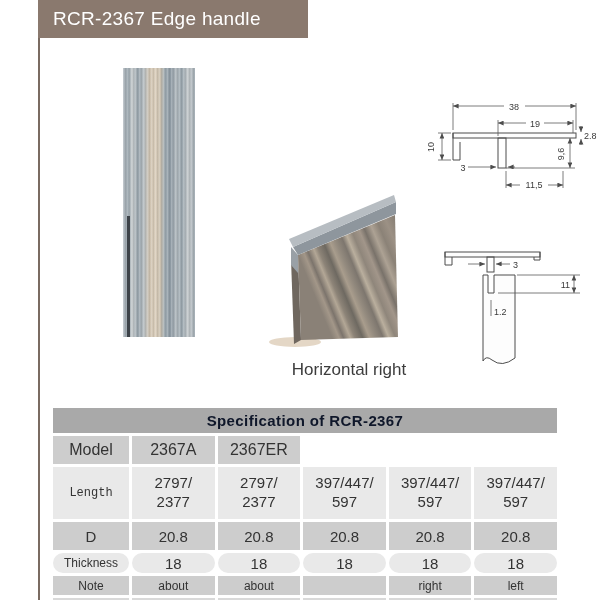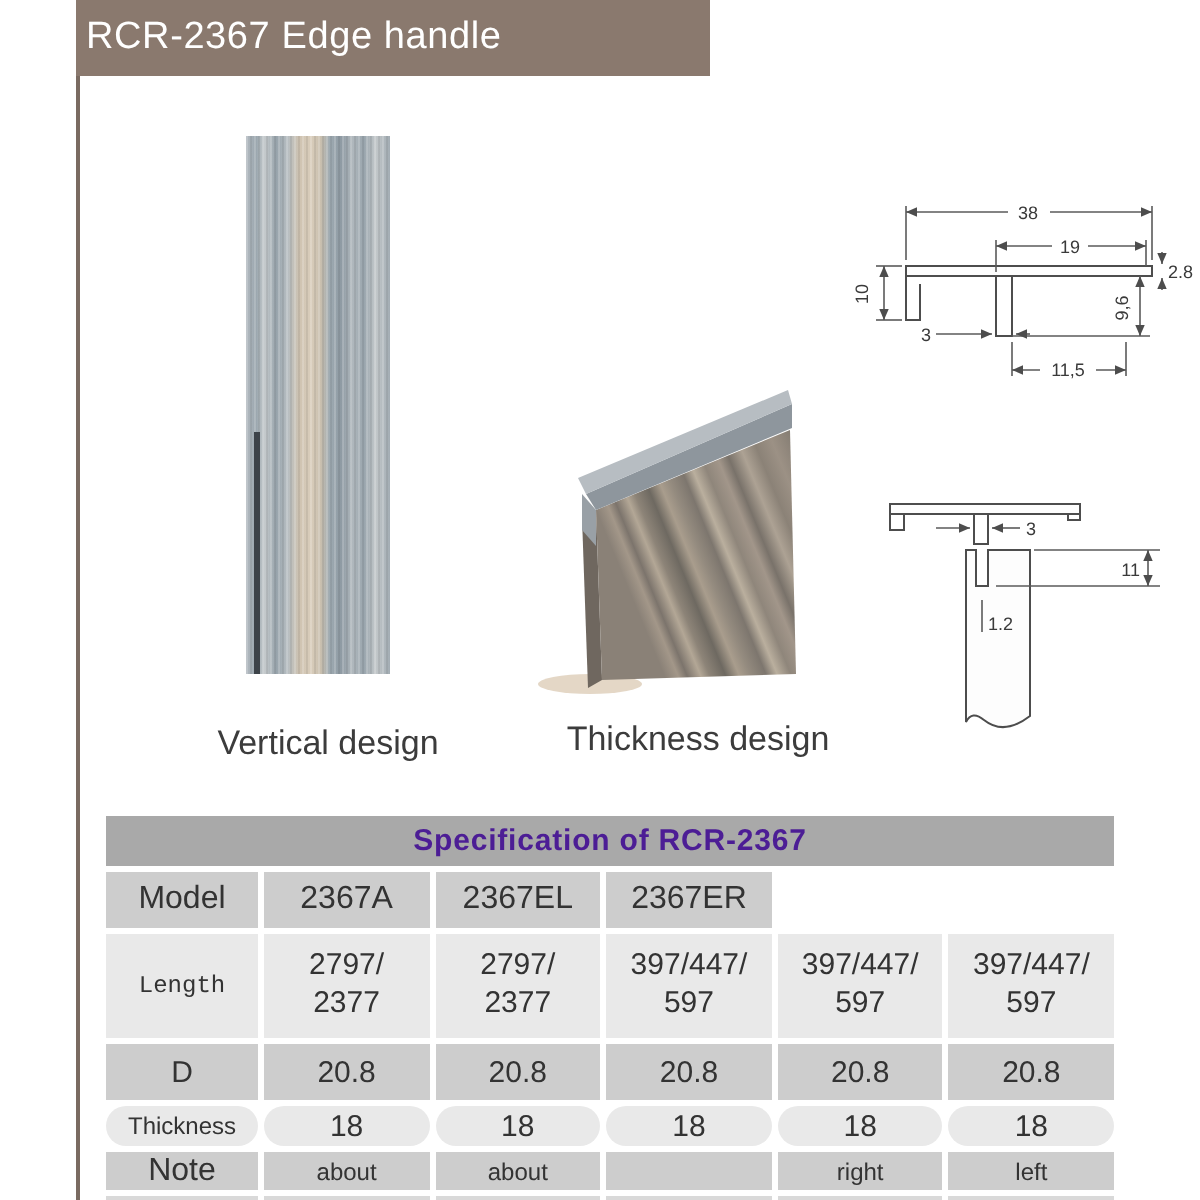--- a/index.html
+++ b/index.html
@@ -1,23 +1,23 @@
 <!DOCTYPE html>
 <html style="--titlebar-bg: #8a796e; --titlebar-text: #ffffff; --border-line: #7a6b61; --table-header-bg: #a9a9a9; --table-row-dark-bg: #cdcdcd; --table-row-light-bg: #e9e9e9; --text-dark: #333333;"><head>
 <meta charset="utf-8">
 <style>
   html,body { margin:0; padding:0; background:#ffffff; }
   body { width:600px; height:600px; font-family:"Liberation Sans",sans-serif; }
   .page { position:relative; width:600px; height:600px; background:#fff; overflow:hidden; }
 
   
   .titlebar {
-    position:absolute; left:38px; top:0; width:317px; height:38px;
+    position:absolute; left:38px; top:0; width:270px; height:38px;
     background:var(--titlebar-bg,#8a796e); color:var(--titlebar-text,#fff);
-    display:flex; align-items:center; padding-left:5px; box-sizing:border-box;
+    display:flex; align-items:center; padding-left:15px; box-sizing:border-box;
     font-size:19px; letter-spacing:.3px;
   }
   .left-line { position:absolute; left:38px; top:38px; width:2px; height:562px;
     background:var(--border-line,#7a6b61); }
 
   
   .v-panel { position:absolute; left:123px; top:68px; width:72px; height:269px;
     background:linear-gradient(90deg,#b3bac0 0%,#9aa6ae 7%,#c6cbcd 13%,#97a3ab 21%,
       #b7bec2 29%,#cfc3b1 37%,#d9cdbb 45%,#c9bfae 52%,#9fabb2 58%,#8e9aa3 66%,
       #b0b8bd 74%,#99a5ad 82%,#c3c8ca 90%,#a3adb4 100%); }
@@ -35,52 +35,51 @@
   .drawing2 { position:absolute; left:430px; top:240px; }
 
   svg text { font-family:"Liberation Sans",sans-serif; font-size:9px; fill:#3a3a3a; }
   .geo  { stroke:#4d4d4d; fill:none; stroke-width:1; }
   .geof { stroke:#4d4d4d; fill:#fdfdfd; stroke-width:1; }
   .dim  { stroke:#5a5a5a; stroke-width:.8; fill:none; }
   .lblbg { fill:#ffffff; }
 
   
   .spec { position:absolute; left:53px; top:408px; width:504px; }
-  .spec-header { height:25px; background:var(--table-header-bg,#a9a9a9); color:#4c1d95;
+  .spec-header { height:25px; background:var(--table-header-bg,#a9a9a9); color:#0f172a;
     font-size:15px; font-weight:bold; display:flex; align-items:center;
     justify-content:center; letter-spacing:.4px; }
   .trow { display:grid; grid-template-columns:76px repeat(5,1fr); gap:3px; margin-top:3px; }
   .cell { display:flex; align-items:center; justify-content:center;
     color:var(--text-dark,#333); }
   .r-dark  .cell { background:var(--table-row-dark-bg,#cdcdcd); }
   .r-light .cell { background:var(--table-row-light-bg,#e9e9e9); }
   .row-model .cell { height:28px; font-size:16px; }
   .row-length .cell { height:52px; font-size:15px; line-height:1.25; text-align:center; white-space:pre-line; }
   .row-length .lab { font-size:12px;font-family:Liberation Mono, monospace; }
   .row-d .cell { height:28px; font-size:15px; }
   .row-thickness .cell { height:20px; font-size:15px;border-radius:10px; }
   .row-thickness .lab { font-size:12px; }
   .row-note .cell { height:19px; font-size:12px; }
-  .row-note .lab { font-size:16px; }
+  .row-note .lab { font-size:12px; }
   .row-partial .cell { height:6px; background:#d9d9d9; }
 </style>
 </head>
 <body>
 
 <div class="page">
 
   <div class="titlebar">
     <span>RCR-2367 Edge handle</span>
   </div>
   <div class="left-line"></div>
 
   <div class="v-panel">
     <div class="v-handle"></div>
   </div>
-  <div class="fig-label v-label">Vertical design</div>
 
   <svg class="h-figure" width="150" height="165" viewBox="0 0 150 165">
     <defs>
       <linearGradient id="woodA" gradientUnits="userSpaceOnUse" x1="35" y1="70" x2="132" y2="30">
         <stop offset="0" stop-color="#8a8177"></stop>
           <stop offset=".06" stop-color="#a39789"></stop>
         <stop offset=".1" stop-color="#7c746c"></stop>
           <stop offset=".16" stop-color="#b3a796"></stop>
         <stop offset=".2" stop-color="#8d8478"></stop>
           <stop offset=".27" stop-color="#6e6961"></stop>
@@ -97,21 +96,21 @@
         <stop offset="1" stop-color="#857d73"></stop>
       </linearGradient>
     </defs>
     <ellipse cx="32" cy="157" rx="26" ry="5" fill="#dfd0bc" opacity="0.85"></ellipse>
     <polygon points="28,74 35,70 38,155 31,159" fill="#6f675f"></polygon>
     <polygon points="35,70 132,30 135,152 38,155" fill="url(#woodA)"></polygon>
     <polygon points="28,62 35,70 35,88 28,80" fill="#99a0a6"></polygon>
     <polygon points="30,62 133,17 133,29 35,70" fill="#8e969d"></polygon>
     <polygon points="26,54 131,10 133,17 30,62" fill="#b7bdc2"></polygon>
   </svg>
-  <div class="fig-label h-label">Thickness design</div>
+  <div class="fig-label h-label">Horizontal right</div>
 
   <svg class="drawing1" width="175" height="110" viewBox="0 0 175 110">
     <defs>
       <pattern id="h1" width="4" height="4" patternUnits="userSpaceOnUse">
         <path d="M0,4 l4,-4" stroke="#8a8a8a" stroke-width="1"></path>
       </pattern>
       <marker id="aE" markerWidth="8" markerHeight="8" refX="7" refY="3" orient="auto">
         <path d="M0,0 L7,3 L0,6 Z" fill="#4d4d4d"></path>
         </marker>
       <marker id="aS" markerWidth="8" markerHeight="8" refX="1" refY="3" orient="auto">
@@ -191,21 +190,20 @@
     <line class="dim" x1="61" y1="60" x2="61" y2="76"></line>
     <text x="64" y="75" text-anchor="start">1.2</text>
   </svg>
 
   <div class="spec">
     <div class="spec-header">Specification of RCR-2367</div>
 
     <div class="trow r-dark row-model">
       <div class="cell lab">Model</div>
       <div class="cell">2367A</div>
-      <div class="cell">2367EL</div>
       <div class="cell">2367ER</div>
     </div>
 
     <div class="trow r-light row-length">
       <div class="cell lab">Length</div>
       <div class="cell">2797/
 2377</div>
       <div class="cell">2797/
 2377</div>
       <div class="cell">397/447/

